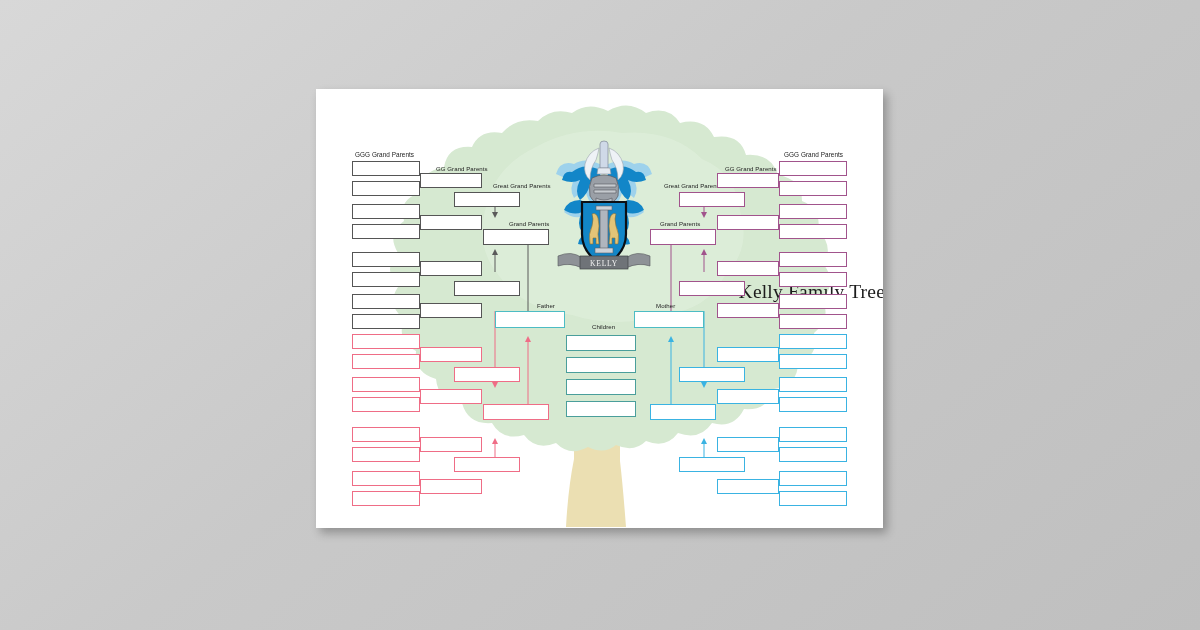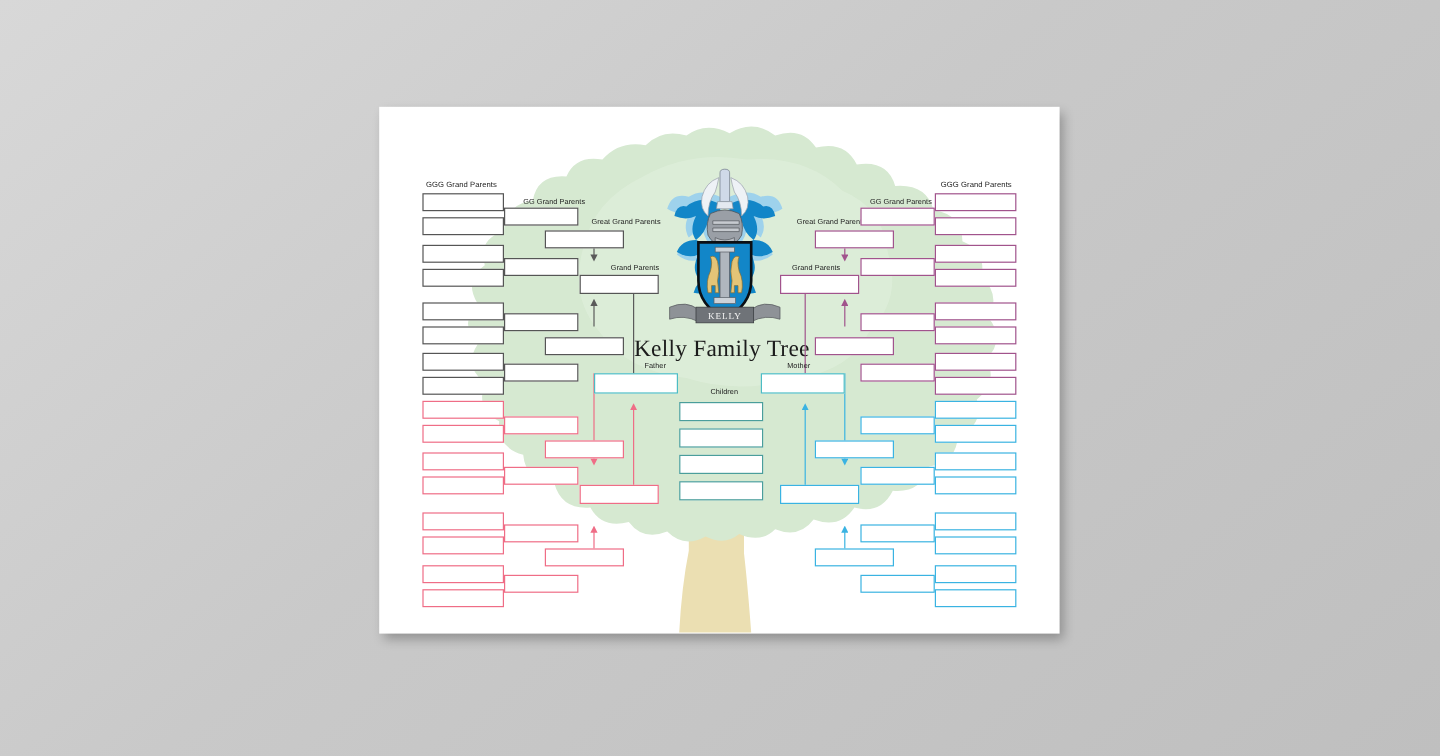--- a/index.html
+++ b/index.html
@@ -46,21 +46,21 @@
     top: 51px;
     width: 104px;
     height: 136px;
   }
 
   .poster-title {
     position: absolute;
     left: 0;
     top: 192px;
     width: 567px;
-    text-align: center;
+    text-align: right;
     font-family: "Liberation Serif", serif;
     font-size: 19.5px;
     color: #1c1c1c;
     letter-spacing: 0.2px;
     white-space: nowrap;
   }
   .poster-title-inner { position: relative; left: 2px; }
 
   
   .bx {

